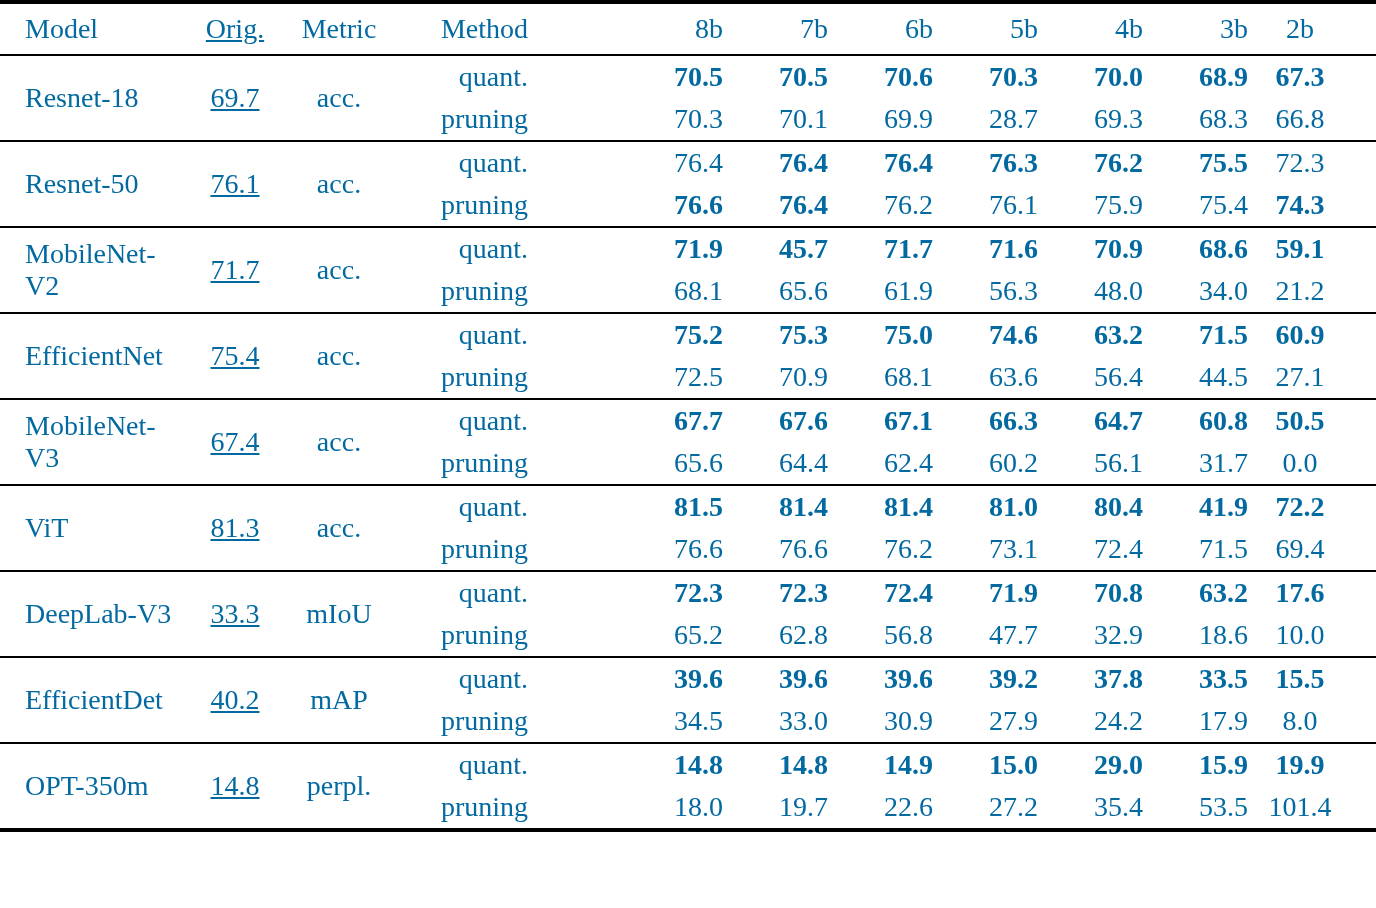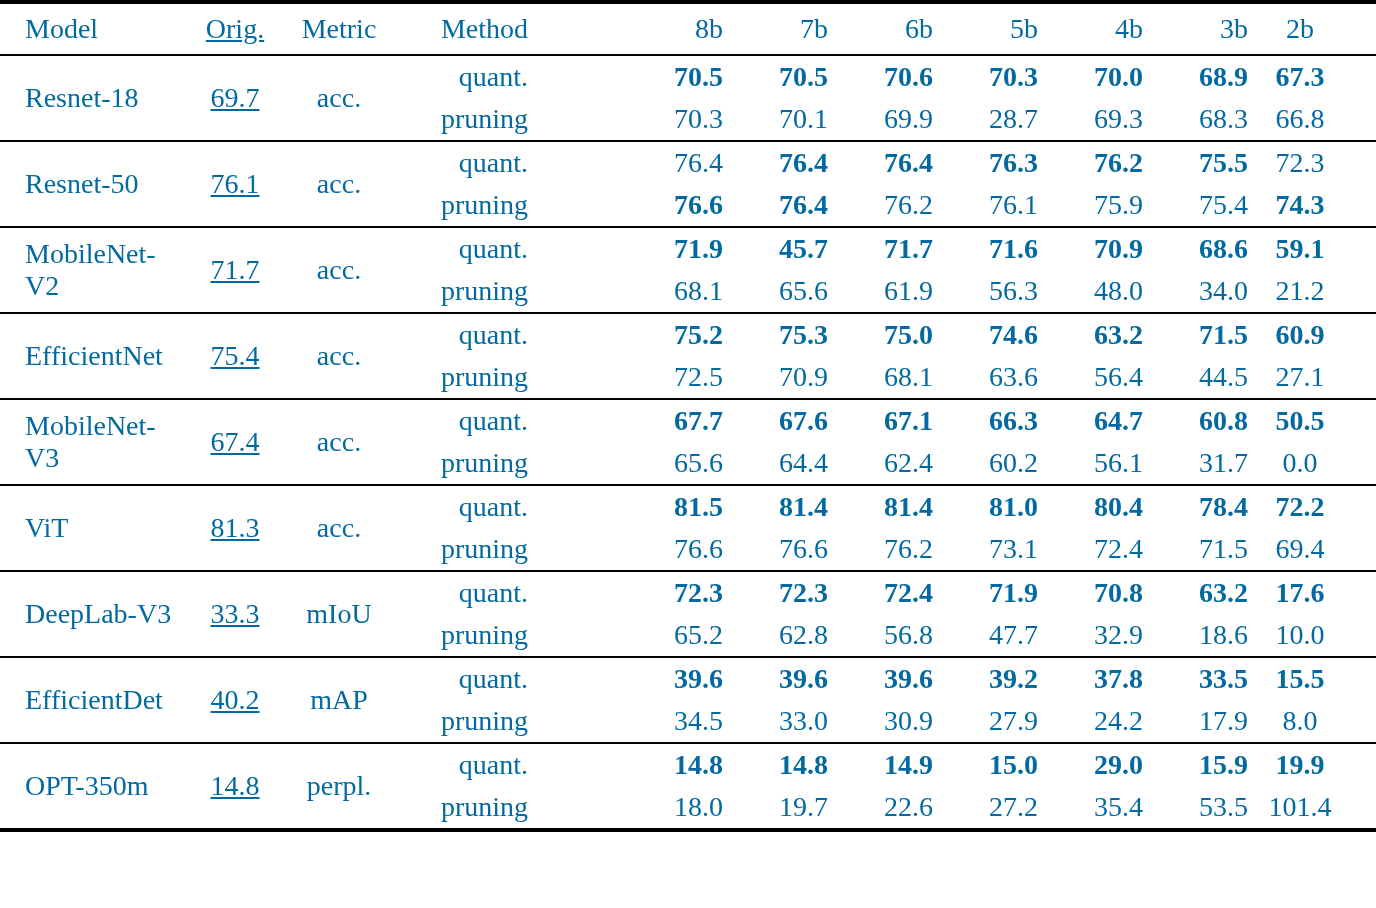--- a/index.html
+++ b/index.html
@@ -299,21 +299,21 @@
           </td>
           <td class="val-cell">
             <div class="line bold">81.0</div>
             <div class="line">73.1</div>
           </td>
           <td class="val-cell">
             <div class="line bold">80.4</div>
             <div class="line">72.4</div>
           </td>
           <td class="val-cell">
-            <div class="line bold">78.4</div>
+            <div class="line bold">41.9</div>
             <div class="line">71.5</div>
           </td>
           <td class="val-cell last">
             <div class="line bold">72.2</div>
             <div class="line">69.4</div>
           </td>
         </tr>
         <tr class="group-row">
           <td class="model-cell">DeepLab-V3</td>
           <td class="orig-cell">33.3</td>

